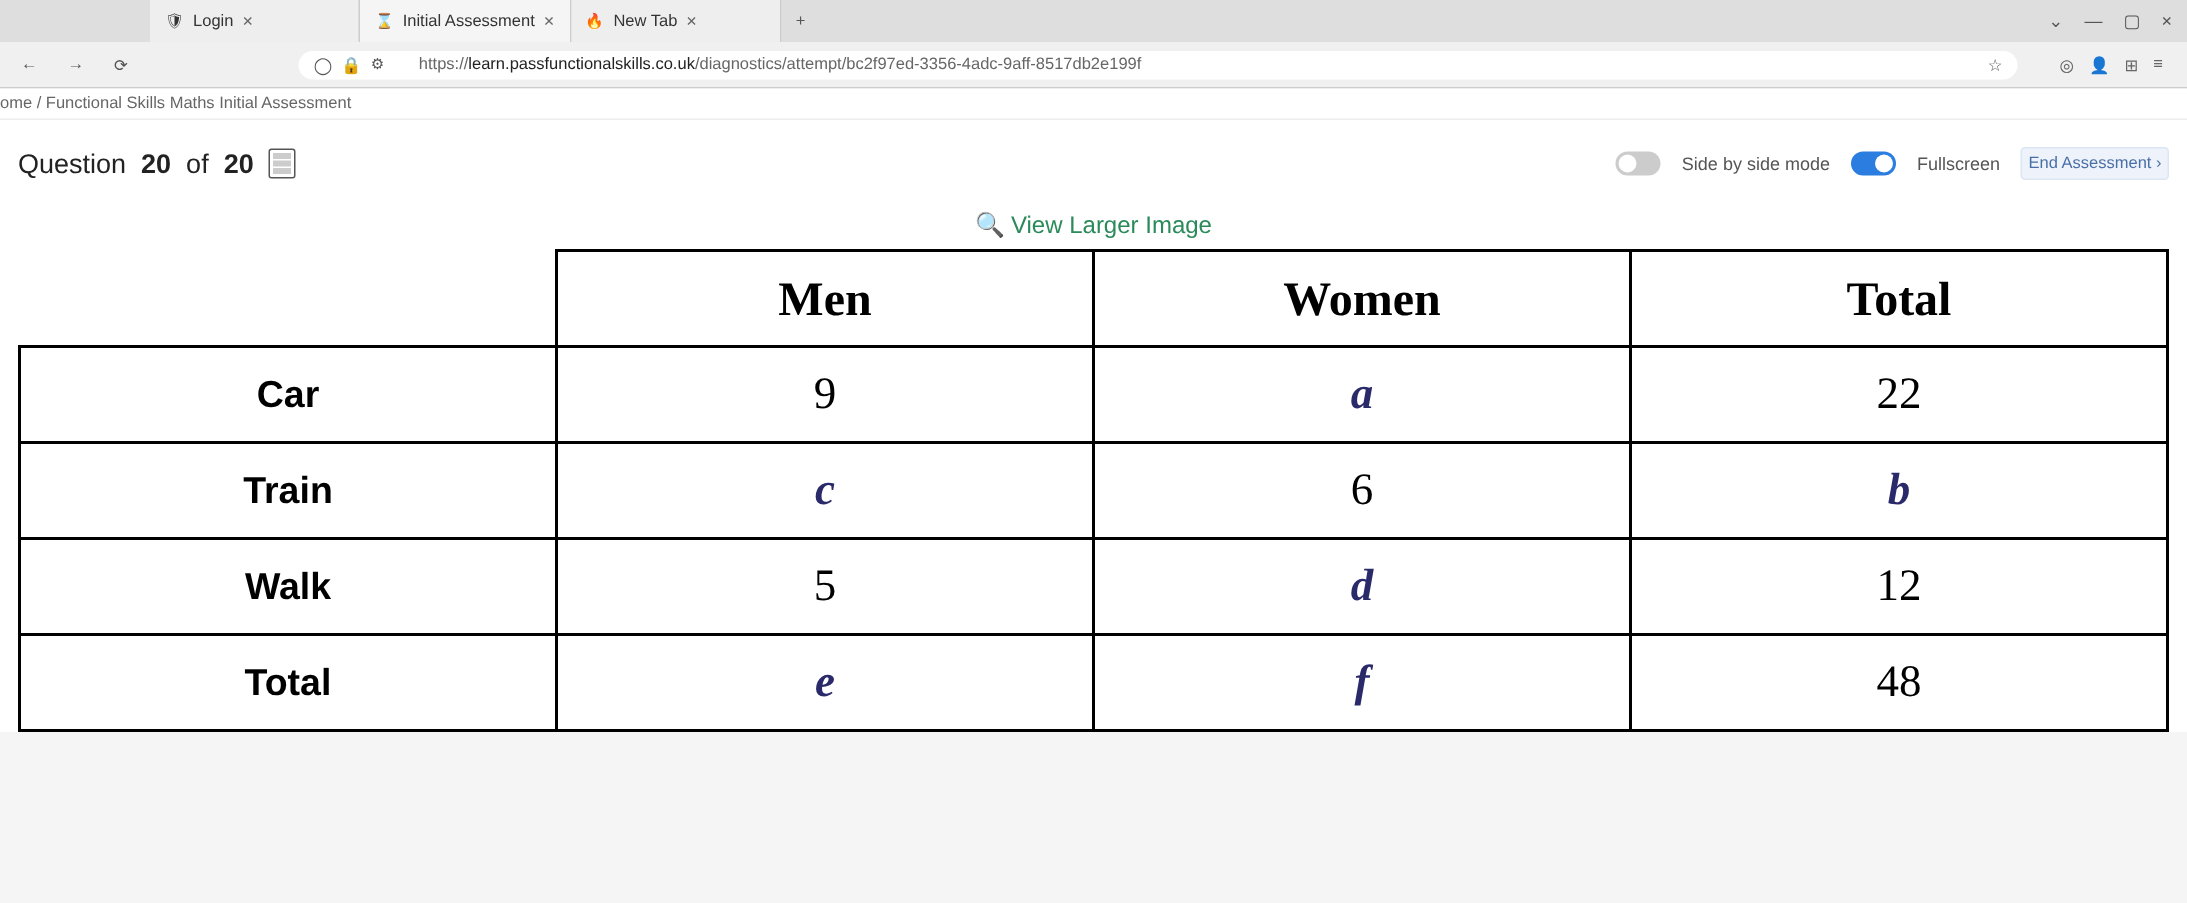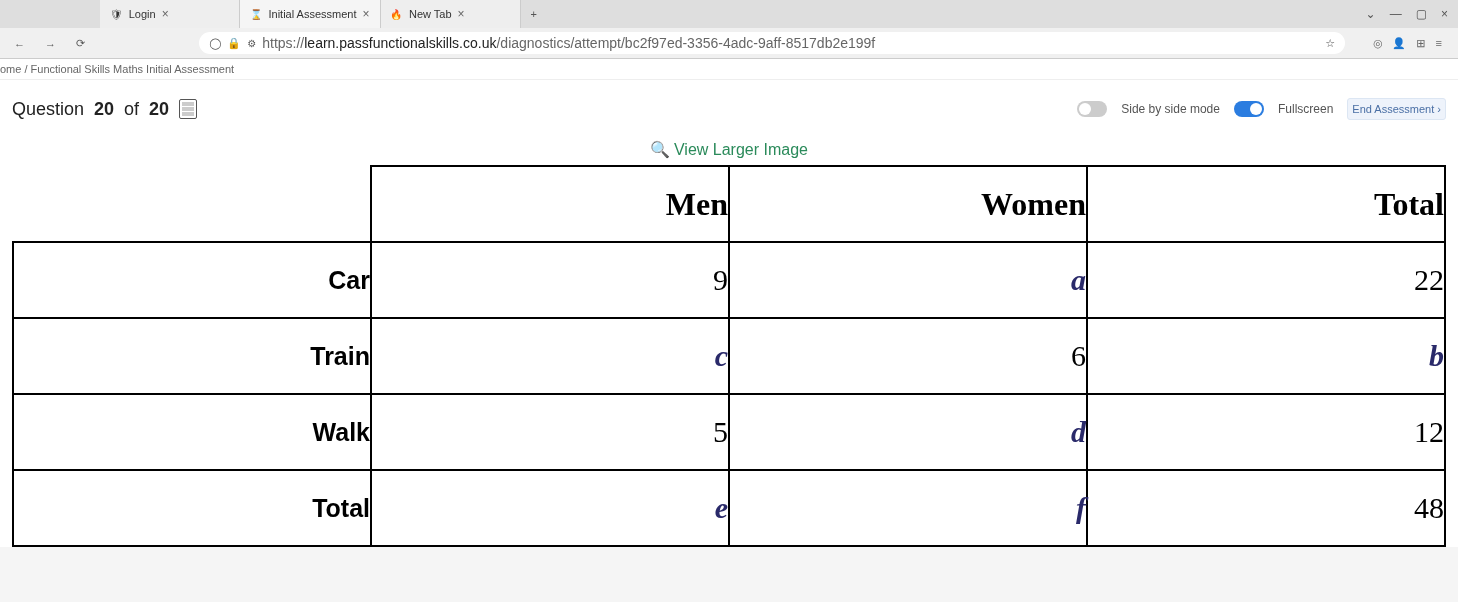--- a/index.html
+++ b/index.html
@@ -52,21 +52,21 @@
       flex: 1;
       display: flex;
       align-items: center;
       gap: 6px;
       background: #fff;
       border-radius: 12px;
       padding: 3px 10px;
       margin-left: 100px;
       margin-right: 20px;
     }
-    .url-text { flex: 1; color: #666; font-size: 14px; }
+    .url-text { flex: 1; color: #666; font-size: 11px; margin-left: 17px; }
     .url-text .domain { color: #222; }
     .right-icons { display: flex; gap: 10px; color: #666; padding-right: 8px; align-items:center; }
     .win-controls { display:flex; gap:14px; color:#555; font-size:12px; padding:0 10px; }
     .breadcrumb-bar {
       background: #fff;
       padding: 4px 0;
       font-size: 11px;
       color: #666;
       border-bottom: 1px solid #eee;
     }
@@ -121,24 +121,24 @@
       margin-bottom: 6px;
     }
     .view-larger .mag { font-weight:bold; margin-right:4px; }
     table.data {
       border-collapse: collapse;
       width: 100%;
       table-layout: fixed;
     }
     table.data th, table.data td {
       border: 2px solid #000;
-      text-align: right;
+      text-align: center;
       font-size: 30px;
       font-family: 'Times New Roman', serif;
-      height: 76px;
+      height: 64px;
     }
     table.data th { font-weight: bold; font-size: 32px; }
     table.data td.rowlabel { font-weight: bold; font-family: Arial, sans-serif; font-size: 25px; }
     table.data td.var { font-style: italic; font-weight: bold; color: #2a2a6a; font-size: 30px; }
     table.data th.blank { border-top: none; border-left: none; }
   </style>
 </head>
 <body>
 
 <div class="browser-chrome">

